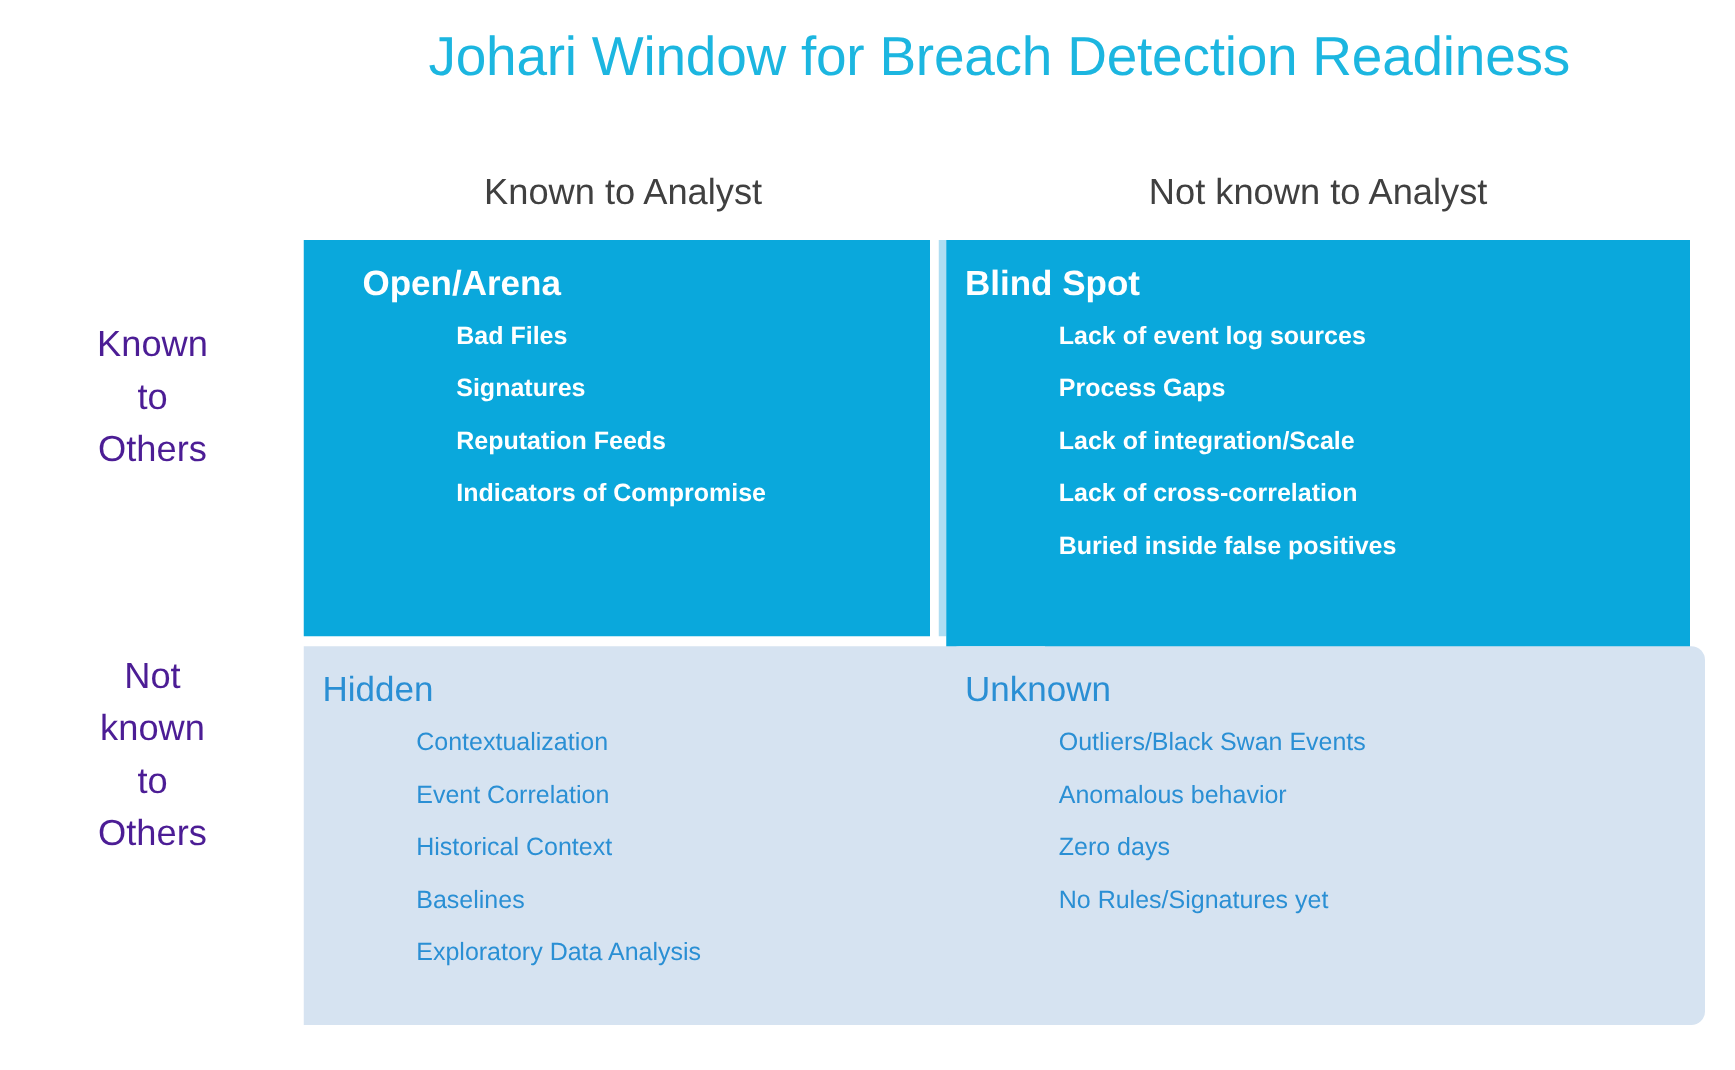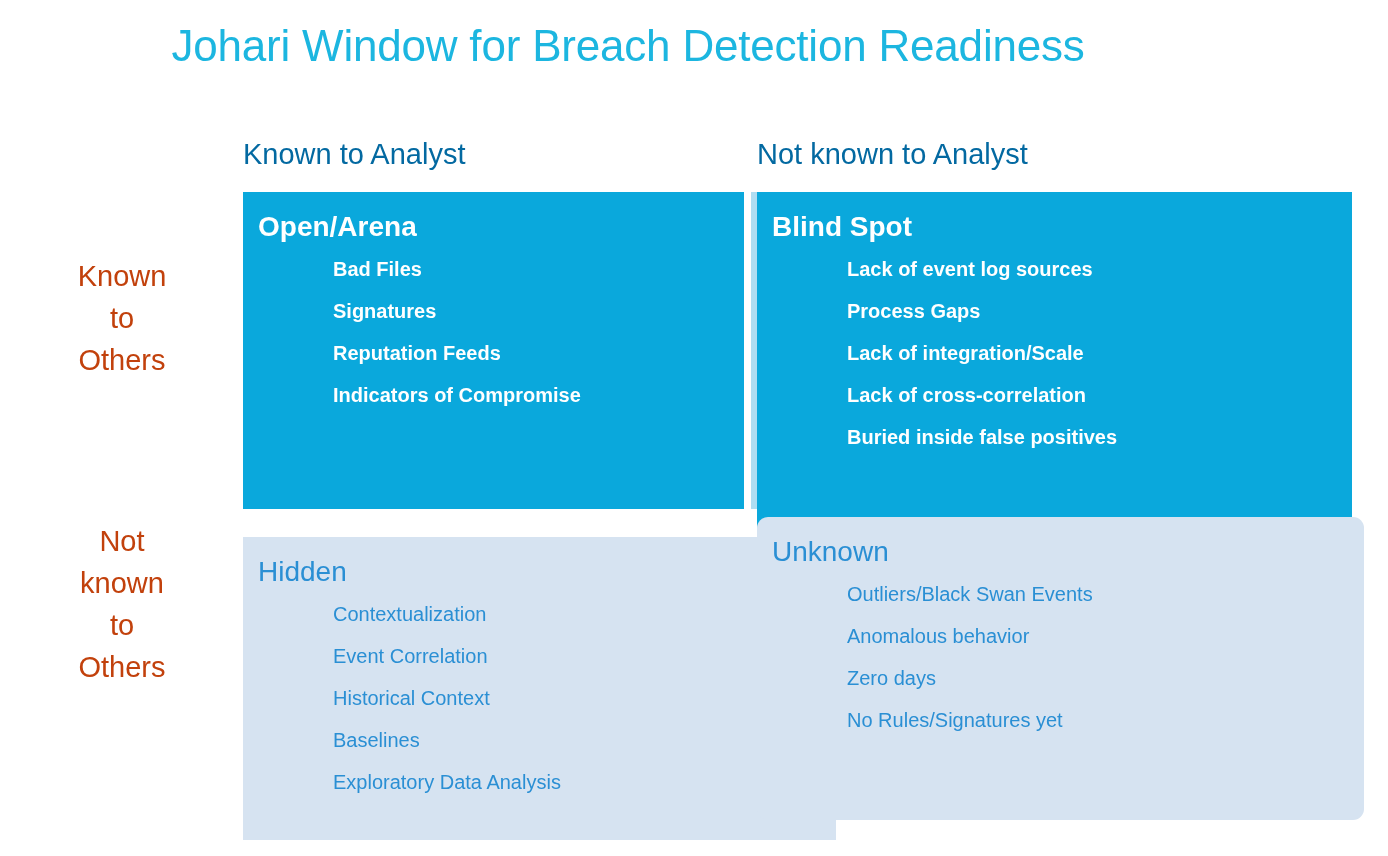--- a/index.html
+++ b/index.html
@@ -19,66 +19,67 @@
     width: 1388px;
     height: 856px;
   }
 
   
   .title {
     position: absolute;
     left: 0;
     top: 18px;
     width: 1256px;
-    text-align: center;
+    text-align: right;
     font-size: 44px;
     line-height: 56px;
     font-weight: 400;
     color: #1CB6E0;
     letter-spacing: -0.2px;
     white-space: nowrap;
   }
 
   
   .col-header {
     position: absolute;
     top: 135px;
     font-size: 29px;
     line-height: 38px;
     font-weight: 400;
-    color: #0369a1;
+    color: #404040;
+    text-align: center;
     white-space: nowrap;
   }
   .col-header.left  { left: 243px; width: 511px; }
   .col-header.right { left: 757px; width: 595px; }
 
   
   .row-label {
     position: absolute;
     left: 8px;
     width: 228px;
     text-align: center;
     font-size: 29px;
     line-height: 42px;
     font-weight: 400;
-    color: #c2410c;
+    color: #4c1d95;
   }
   .row-label.top    { top: 255px; }
   .row-label.bottom { top: 520px; }
   .row-label span { display: block; }
 
   
   .quad {
     position: absolute;
     box-sizing: border-box;
     overflow: hidden;
   }
-  .quad.q-open  { left: 243px; top: 192px; width: 501px; height: 317px; }
+  .quad.q-open  { left: 243px; top: 192px; width: 501px; height: 317px; padding-left: 32px; }
   .quad.q-blind { left: 757px; top: 192px; width: 595px; height: 399px; }
-  .quad.q-hidden  { left: 243px; top: 517px; width: 593px; height: 303px; margin-top: 20px; }
+  .quad.q-hidden  { left: 243px; top: 517px; width: 593px; height: 303px; }
   .quad.q-unknown { left: 757px; top: 517px; width: 607px; height: 303px; border-radius: 11px; }
 
   .quad.known {
     background: #0AA8DC;
     color: #ffffff;
   }
   .quad.notknown {
     background: #D6E3F1;
     color: #2A8FD4;
   }

